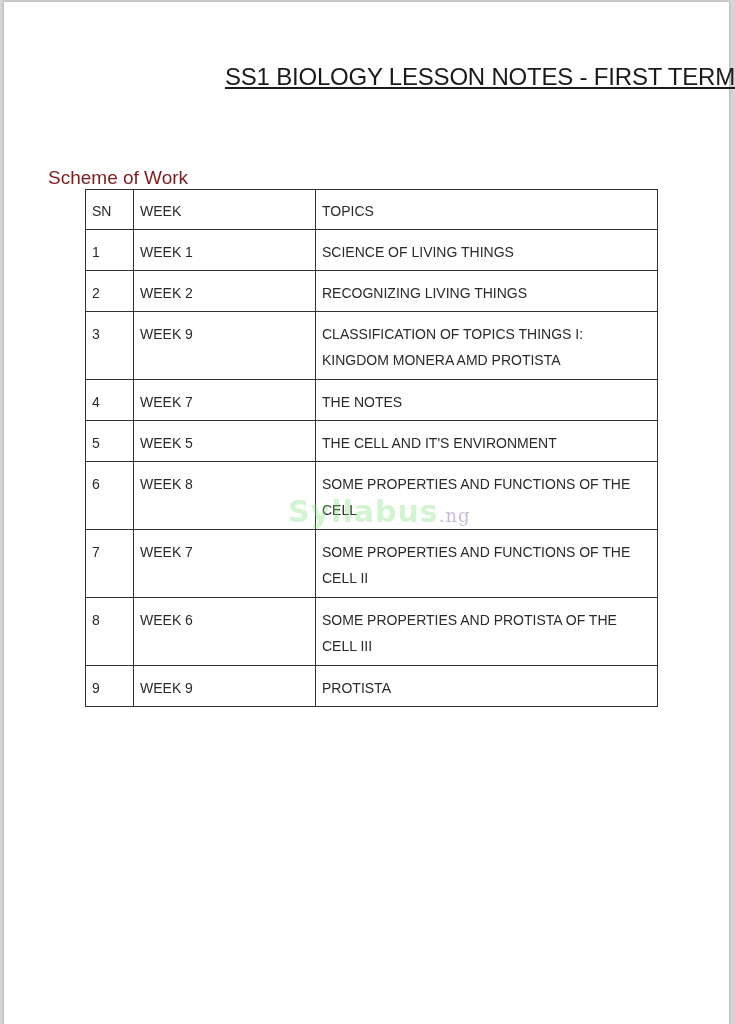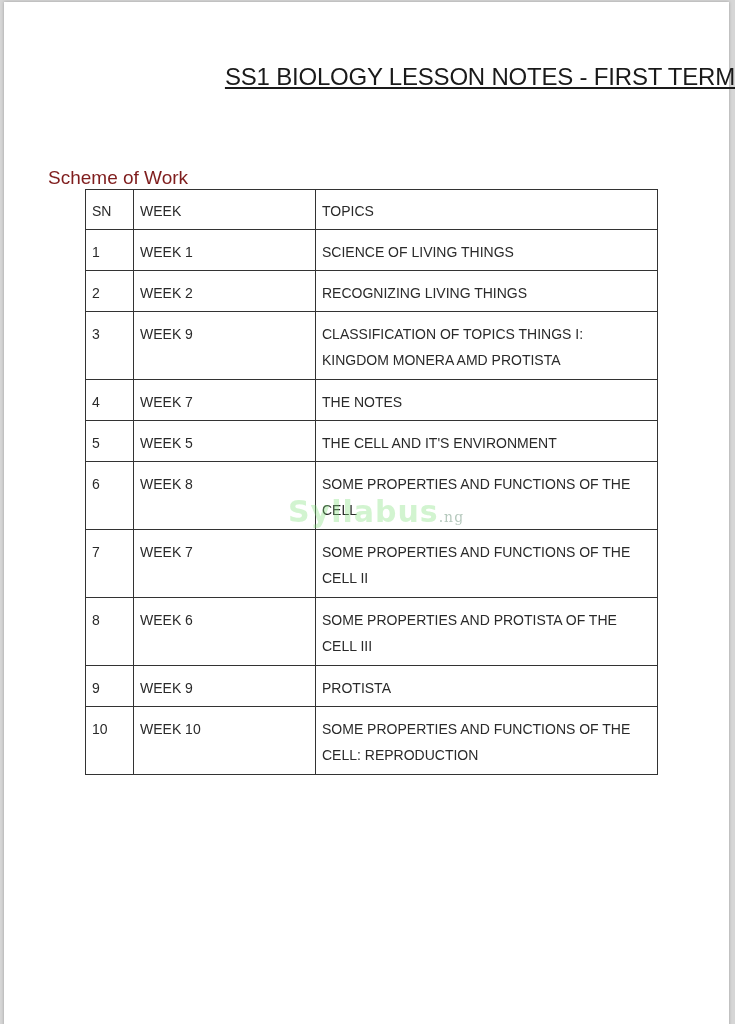--- a/index.html
+++ b/index.html
@@ -45,21 +45,21 @@
     th.c-sn { text-align: right; }
     tr.r1 td, tr.r1 th { height: 31px; }
     tr.r2 td { height: 58px; }
     .watermark {
       position: absolute; left: 288px; top: 494px;
       font-size: 30px; font-weight: bold; color: #7fe07a; opacity: 0.35;
       letter-spacing: 1px;
       font-family: "DejaVu Sans", sans-serif;
     }
     .watermark .tld {
-      font-size: 14px; font-weight: normal; color: #14532d;
+      font-size: 18px; font-weight: normal; color: #4c1d95;
       font-family: "DejaVu Serif", serif; opacity: 0.9;
     }
   </style>
 </head>
 <body>
 
 <div class="page"></div>
 
 <div class="title">SS1 BIOLOGY LESSON NOTES - FIRST TERM</div>
 <div class="subtitle">Scheme of Work</div>
@@ -109,21 +109,16 @@
   <tr class="r2">
     <td class="c-sn">8</td>
     <td class="c-week">WEEK 6</td>
     <td class="c-topic">SOME PROPERTIES AND PROTISTA OF THE CELL III</td>
   </tr>
   <tr class="r1">
     <td class="c-sn">9</td>
     <td class="c-week">WEEK 9</td>
     <td class="c-topic">PROTISTA</td>
   </tr>
-  <tr class="r2">
-    <td class="c-sn">10</td>
-    <td class="c-week">WEEK 10</td>
-    <td class="c-topic">SOME PROPERTIES AND FUNCTIONS OF THE CELL: REPRODUCTION</td>
-  </tr>
 </tbody>
   </table>
 
 <div class="watermark"><span>Syllabus</span><span class="tld">.ng</span></div>
 
 </body></html>

